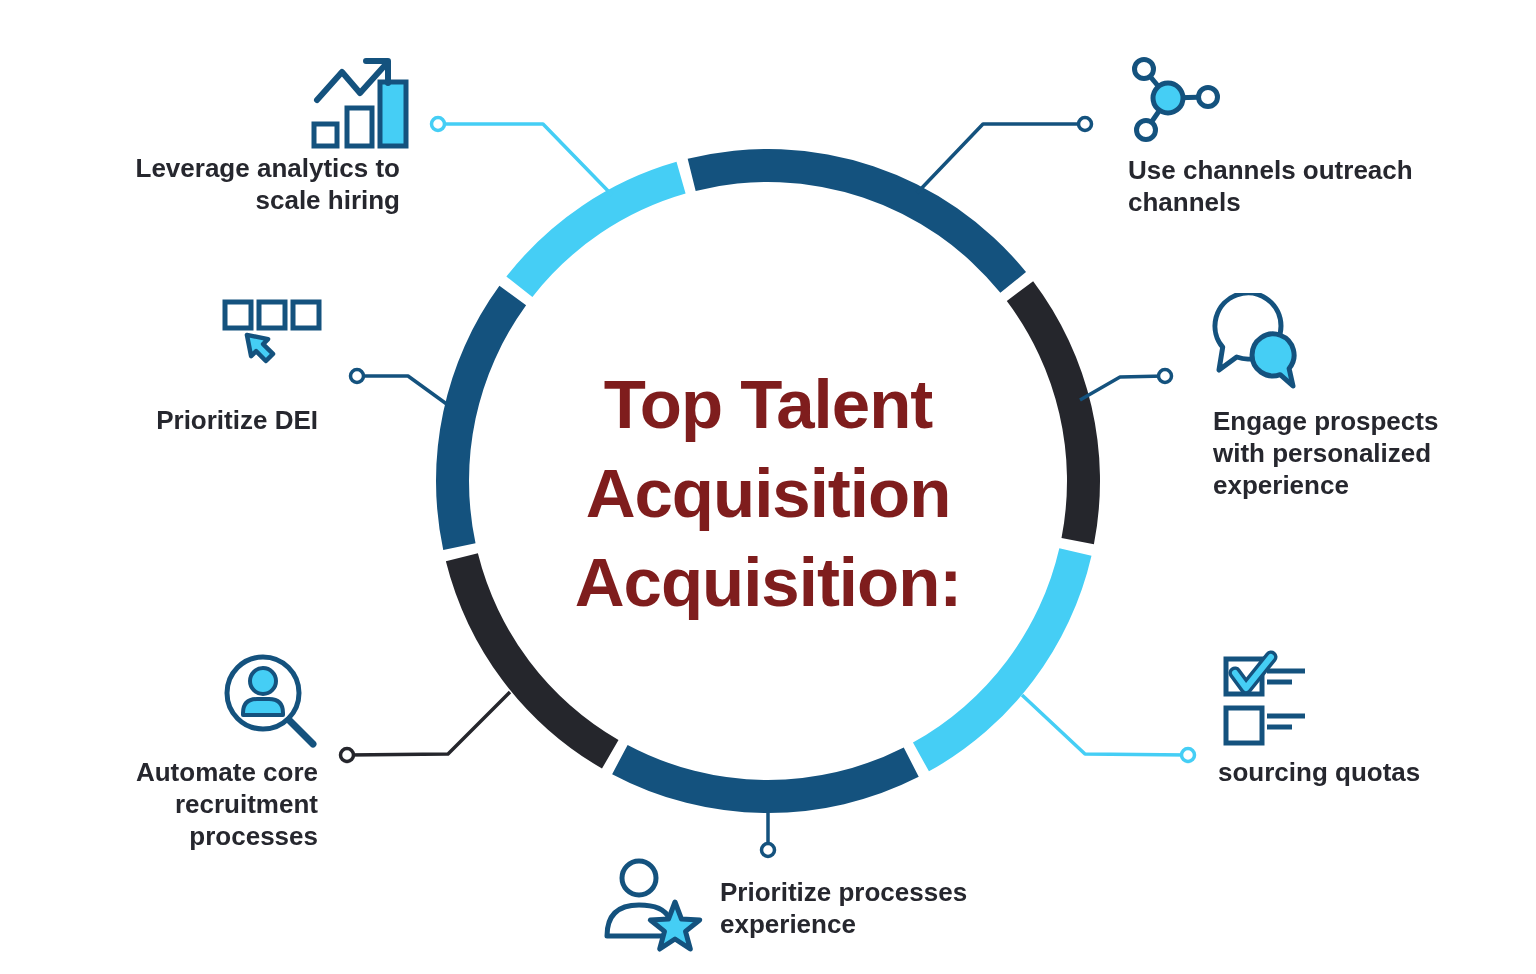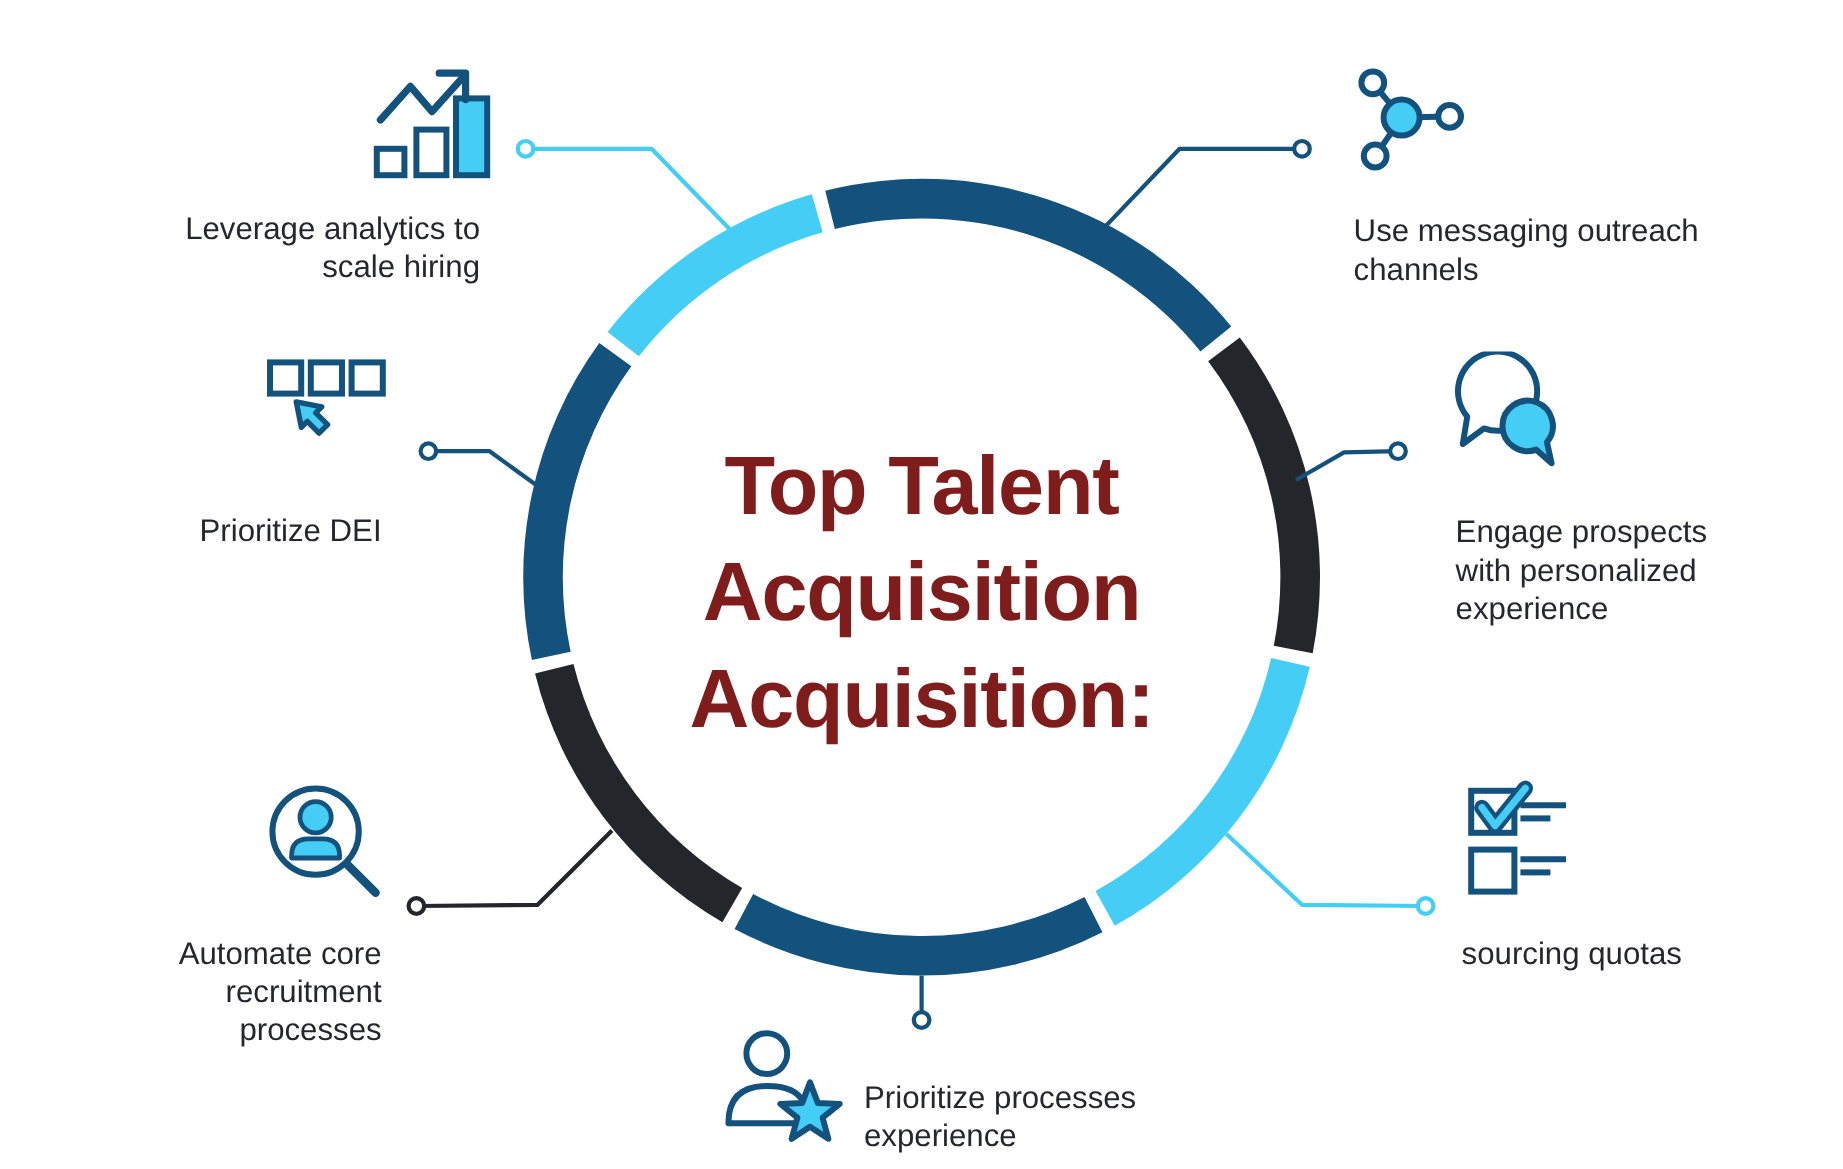--- a/index.html
+++ b/index.html
@@ -7,22 +7,22 @@
     position:relative;width:1536px;height:974px;background:#fff;overflow:hidden;
     font-family:"Liberation Sans","DejaVu Sans",sans-serif;
   }
   #diagram-svg{position:absolute;left:0;top:0;}
   .center-title{
     position:absolute;left:388px;top:360px;width:760px;text-align:center;
     font-size:69px;line-height:89px;font-weight:700;color:#7f1d1d;letter-spacing:-1px;
   }
   .item{position:absolute;}
   .label{
-    font-size:26px;line-height:32px;font-weight:400;color:#26272E;
-    position:absolute;white-space:nowrap;margin-top:22px;
+    font-size:26px;line-height:32px;font-weight:700;color:#26272E;
+    position:absolute;white-space:nowrap;
   }
   .label.right{text-align:right;}
   .label.left{text-align:left;}
   .icon-svg{position:absolute;}
 </style>
 </head>
 <body>
 
 <div id="stage">
 
@@ -74,21 +74,21 @@
     <svg class="icon-svg" style="left:1125px;top:50px" width="110" height="100" viewBox="0 0 110 100">
       <line x1="43" y1="48" x2="19" y2="19" stroke="#14527E" stroke-width="5"></line>
       <line x1="43" y1="48" x2="83" y2="47" stroke="#14527E" stroke-width="5"></line>
       <line x1="43" y1="48" x2="21" y2="80" stroke="#14527E" stroke-width="5"></line>
       <circle cx="19" cy="19" r="9.5" fill="#fff" stroke="#14527E" stroke-width="5"></circle>
       <circle cx="83" cy="47" r="9.5" fill="#fff" stroke="#14527E" stroke-width="5"></circle>
       <circle cx="21" cy="80" r="9.5" fill="#fff" stroke="#14527E" stroke-width="5"></circle>
       <circle cx="43" cy="48" r="15" fill="#45CEF5" stroke="#14527E" stroke-width="5"></circle>
     </svg>
     <div class="label left" style="left:1128px;top:154px">
-      <div>Use messaging outreach</div>
+      <div>Use channels outreach</div>
       <div>channels</div>
     </div>
   </div>
 
   <div class="item">
     <svg class="icon-svg" style="left:1205px;top:293px" width="110" height="105" viewBox="0 0 110 105">
       <path d="M14,77 L17.7,54.2 A33,33 0 1 1 31.7,64 Z" fill="#fff" stroke="#14527E" stroke-width="5" stroke-linejoin="round"></path>
       <path d="M88,93 L75.2,81.7 A21,21 0 1 1 84.1,75.5 Z" fill="#45CEF5" stroke="#14527E" stroke-width="5" stroke-linejoin="round"></path>
     </svg>
     <div class="label left" style="left:1213px;top:405px">

